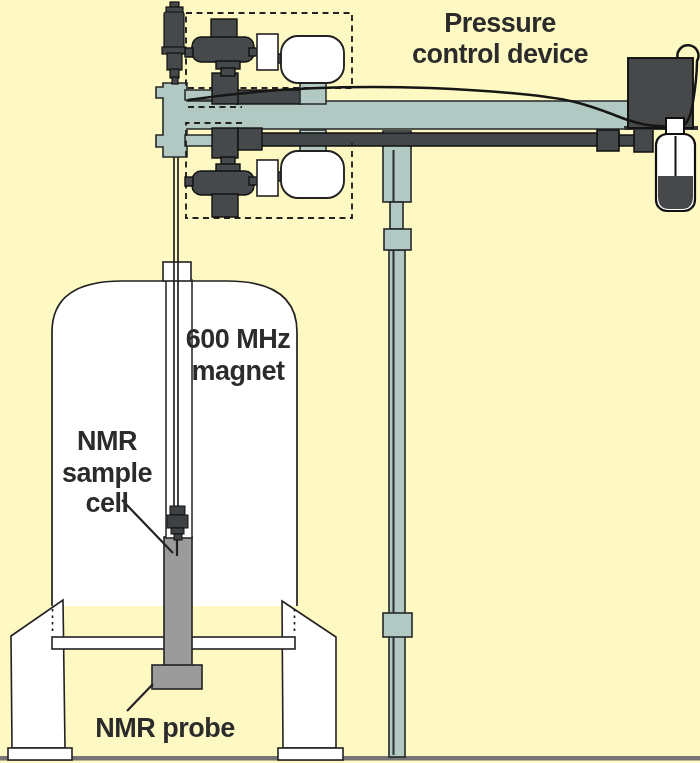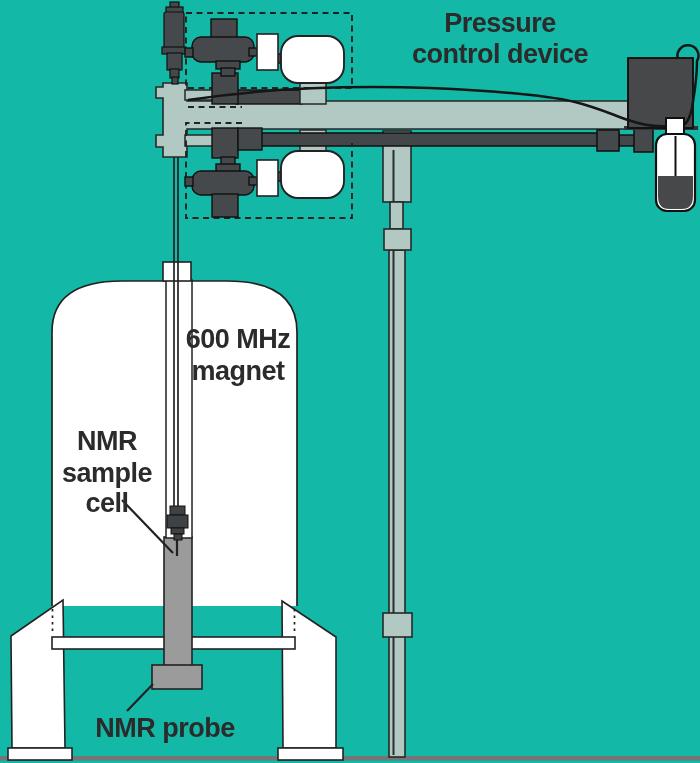--- a/index.html
+++ b/index.html
@@ -1,16 +1,16 @@
 <!DOCTYPE html>
 <html><head>
 <meta charset="utf-8">
 <style>
   html,body{margin:0;padding:0;background:#fff;}
-  .stage{position:relative;width:700px;height:763px;background:#14b8a6;overflow:hidden;
+  .stage{position:relative;width:700px;height:763px;background:#fef9c3;overflow:hidden;
          font-family:"Liberation Sans", sans-serif;}
   svg{display:block;}
   text{font-family:"Liberation Sans", sans-serif;font-weight:700;fill:#2b2b2b;letter-spacing:-0.5px;}
   .lbl{font-size:27px;}
 </style>
 </head>
 <body>
 
 <div class="stage">
 <svg width="700" height="763" viewBox="0 0 700 763">

